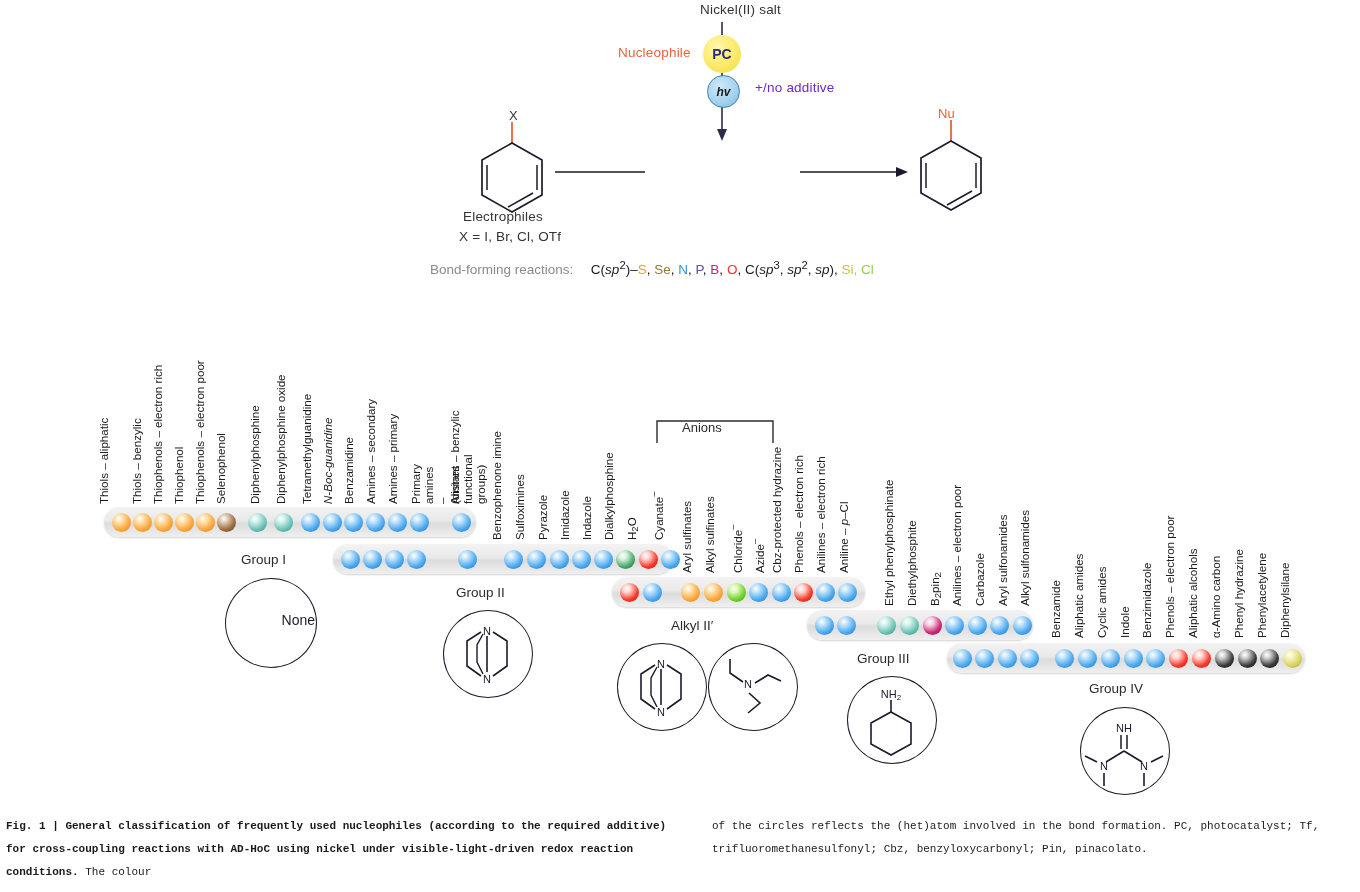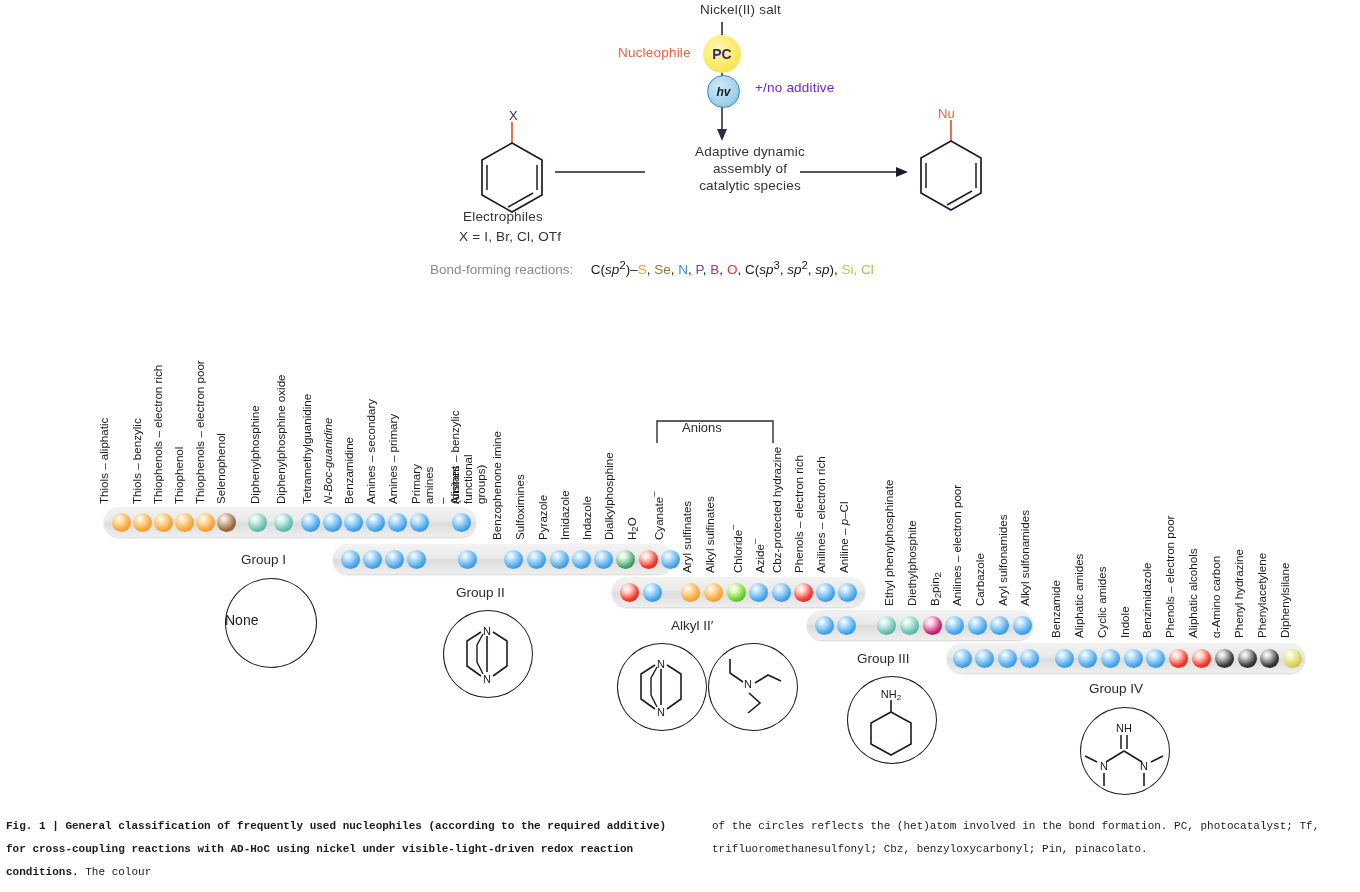--- a/index.html
+++ b/index.html
@@ -128,25 +128,20 @@
 
   <div class="abs txt label-nickel">Nickel(II) salt</div>
   <div class="abs txt label-nucleophile">Nucleophile</div>
   <div class="abs pc-circle">PC</div>
   <div class="abs hv-circle">hv</div>
   <div class="abs txt label-additive">+/no additive</div>
 
   <div class="abs txt label-X">X</div>
   <div class="abs txt label-Nu">Nu</div>
 
-  <div class="abs txt label-adaptive" style="width:190px;">
-    <div>Adaptive dynamic</div>
-    <div>assembly of</div>
-    <div>catalytic species</div>
-  </div>
 
   <div class="abs txt label-electrophiles">Electrophiles</div>
   <div class="abs txt label-x-eq">X = I, Br, Cl, OTf</div>
 
   <div class="abs bf-row">
     <span class="lead">Bond-forming reactions:</span>
     <span style="display:inline-block;width:10px;"></span>
     <b class="c-C">C(<i>sp</i><sup>2</sup>)–</b><b class="c-S">S</b><span class="c-C">,</span>
     <b class="c-Se">Se</b><span class="c-C">,</span>
     <b class="c-N">N</b><span class="c-C">,</span>
@@ -297,21 +292,21 @@
     <div class="dot olive" style="left:336px;"></div>
   </div>
 
   <div class="gcap" style="left:241px;top:552px;">Group I</div>
   <div class="gcap" style="left:456px;top:585px;">Group II</div>
   <div class="gcap" style="left:671px;top:618px;">Alkyl II′</div>
   <div class="gcap" style="left:857px;top:651px;">Group III</div>
   <div class="gcap" style="left:1089px;top:681px;">Group IV</div>
 
   <div class="struct" style="left:225px;top:578px;width:90px;height:88px;"></div>
-  <div style="position:absolute;left:225px;top:612px;width:90px;text-align:left;font-size:14px;color:#1a1a2b;">None</div>
+  <div style="position:absolute;left:225px;top:612px;width:90px;text-align:right;font-size:14px;color:#1a1a2b;">None</div>
 
   <div class="struct" style="left:443px;top:610px;width:88px;height:86px;"></div>
   <svg class="abs" style="left:443px;top:610px;" width="88" height="86">
     <text x="44" y="25" font-size="11" fill="#1a1a2b" text-anchor="middle" font-family="Liberation Sans, sans-serif">N</text>
     <text x="44" y="73" font-size="11" fill="#1a1a2b" text-anchor="middle" font-family="Liberation Sans, sans-serif">N</text>
     <path d="M38,22 L24,31 L24,56 L38,66" fill="none" stroke="#1a1a2b" stroke-width="1.6"></path>
     <path d="M50,22 L64,31 L64,56 L50,66" fill="none" stroke="#1a1a2b" stroke-width="1.6"></path>
     <path d="M44,26 L44,62" fill="none" stroke="#1a1a2b" stroke-width="1.6"></path>
     <path d="M40,24 L34,35 L34,52 L40,64" fill="none" stroke="#1a1a2b" stroke-width="1.4"></path>
   </svg>

